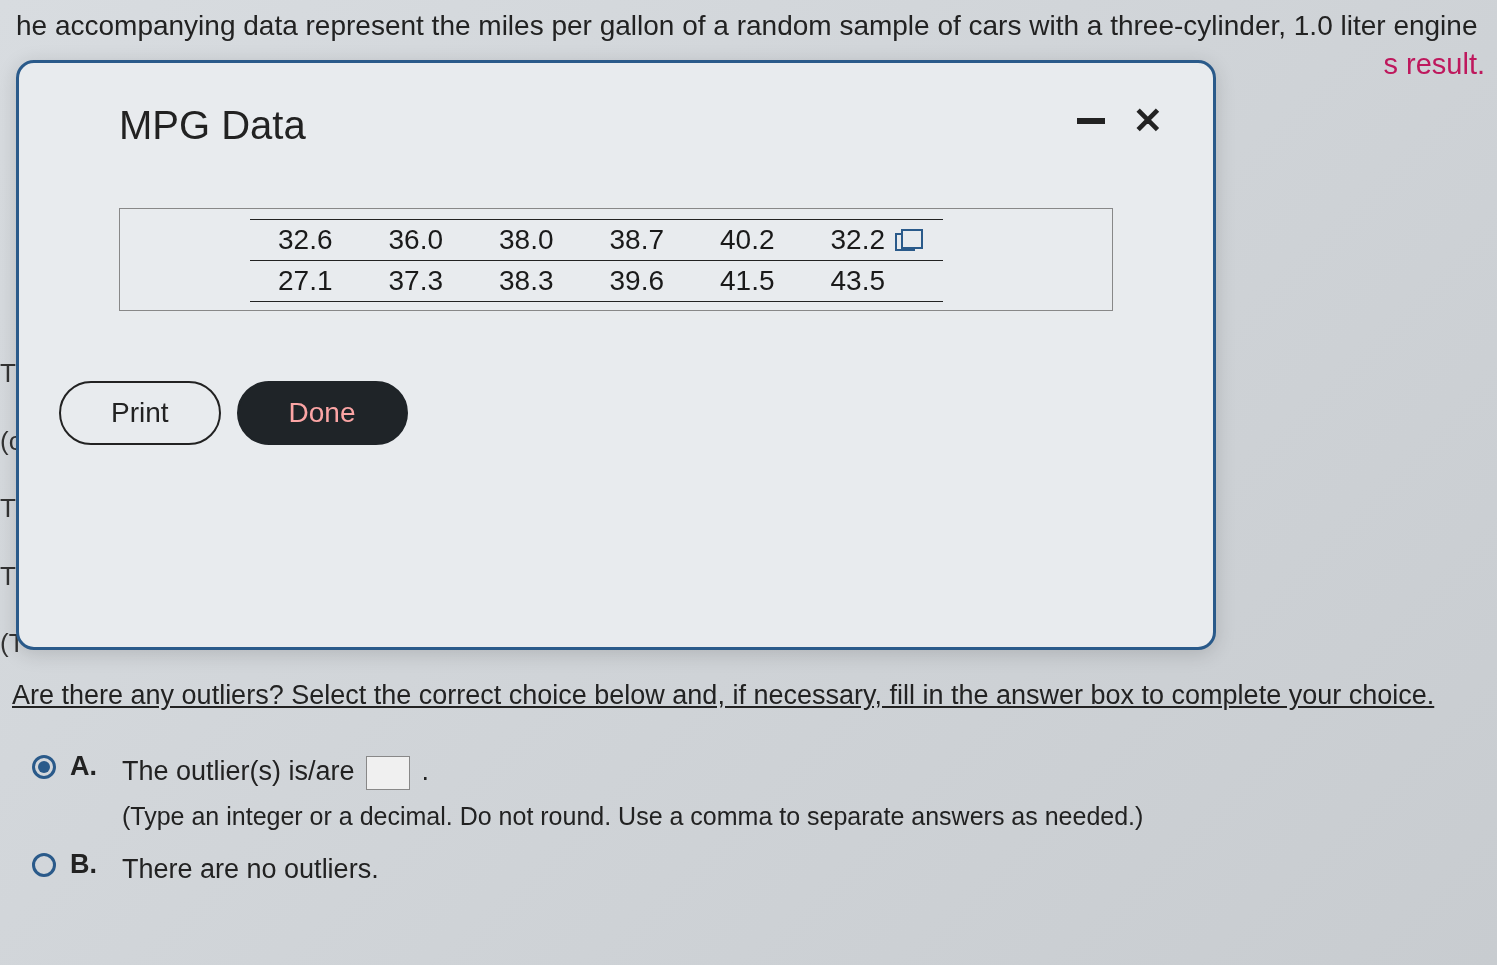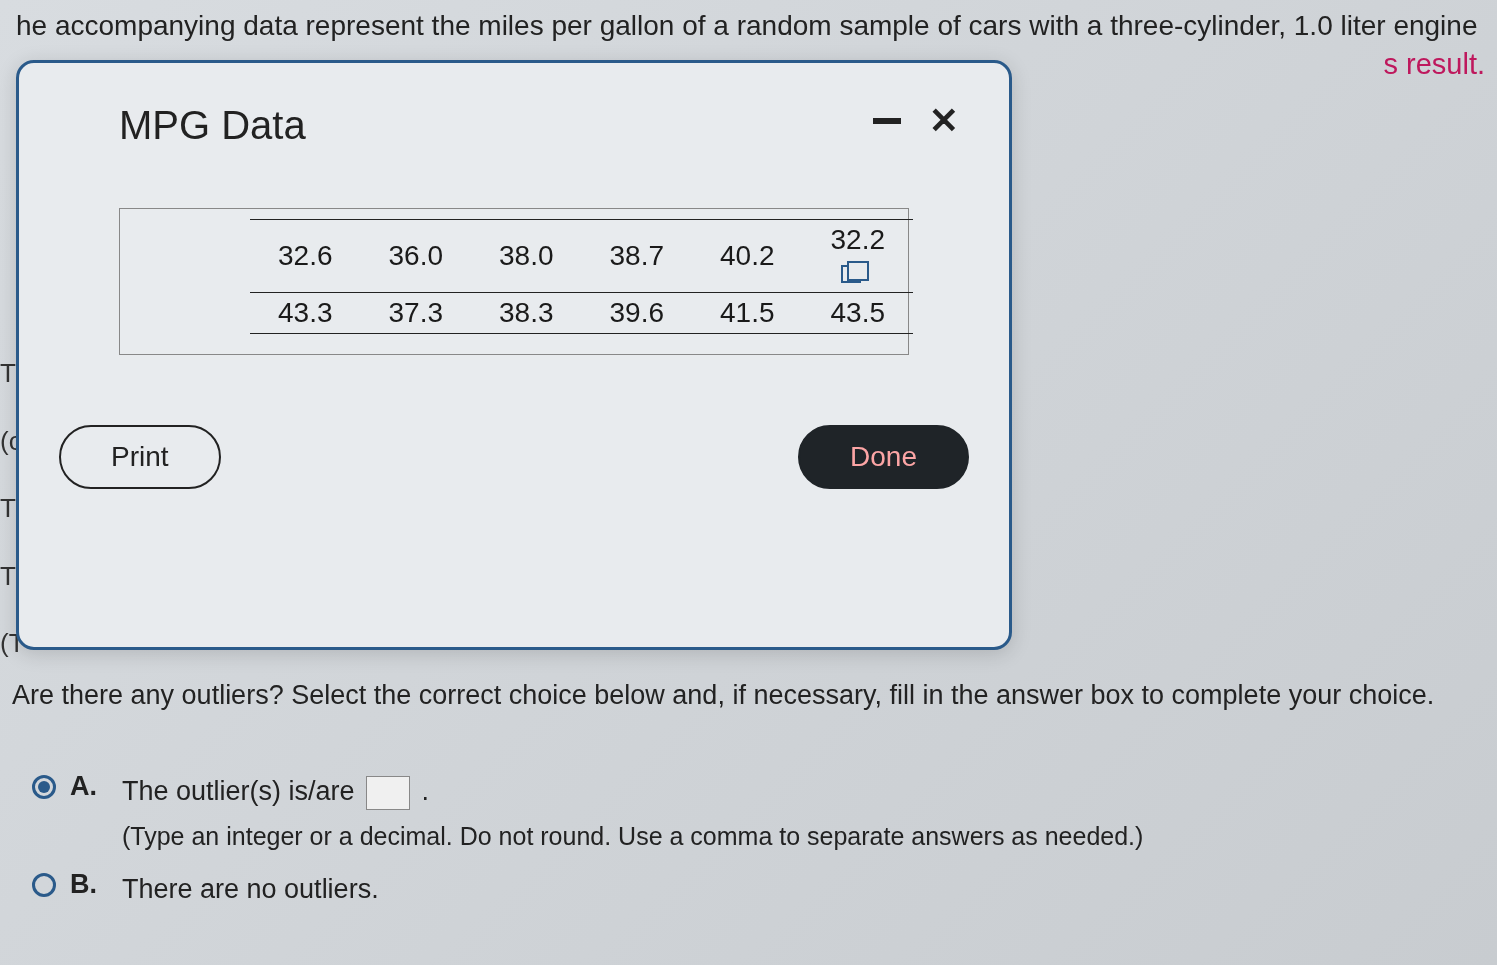--- a/index.html
+++ b/index.html
@@ -34,21 +34,21 @@
     left: 0;
     top: 340px;
     font-size: 26px;
     color: #333;
     line-height: 2.6;
   }
   .modal {
     position: absolute;
     top: 60px;
     left: 16px;
-    width: 996px;
+    width: 1200px;
     height: 590px;
     background: #e8ebee;
     border: 3px solid #2a5a8a;
     border-radius: 18px;
     box-shadow: 0 4px 20px rgba(0,0,0,0.15);
     padding: 30px 40px;
   }
   .modal-header {
     display: flex;
     justify-content: space-between;
@@ -74,21 +74,21 @@
   .close-icon {
     font-size: 36px;
     font-weight: bold;
     color: #222;
     cursor: pointer;
     line-height: 1;
   }
   .data-table-wrap {
     margin: 60px 60px 0 60px;
     border: 1px solid #888;
-    padding: 10px 30px 20px 130px;
+    padding: 10px 30px 8px 130px;
     background: #e8ebee;
   }
   .data-table {
     border-collapse: collapse;
     font-size: 28px;
   }
   .data-table td {
     padding: 4px 28px;
     border-top: 1.5px solid #222;
     border-bottom: 1.5px solid #222;
@@ -109,22 +109,22 @@
     position: absolute;
     top: -6px;
     left: 4px;
     width: 18px;
     height: 16px;
     border: 2px solid #2a5a8a;
     background: #e8ebee;
   }
   .modal-buttons {
     display: flex;
-    justify-content: space-between;
-    gap: 22px;
+    justify-content: flex-start;
+    gap: 16px;
     margin-top: 70px;
   }
   .btn {
     font-size: 28px;
     padding: 14px 50px;
     border-radius: 999px;
     cursor: pointer;
   }
   .btn-print {
     background: #e8ebee;
@@ -137,21 +137,21 @@
     color: #fca5a5;
   }
   .question-area {
     position: absolute;
     top: 680px;
     left: 12px;
     right: 12px;
     font-size: 27px;
     color: #222;
   }
-  .question-text { margin-bottom: 60px; }
+  .question-text { margin-bottom: 40px; text-decoration: underline; }
   .choice {
     display: flex;
     align-items: flex-start;
     gap: 14px;
     margin-left: 20px;
     margin-bottom: 14px;
   }
   .radio {
     width: 24px;
     height: 24px;
@@ -214,21 +214,21 @@
       <tbody>
           <tr>
         <td>32.6</td>
         <td>36.0</td>
         <td>38.0</td>
         <td>38.7</td>
         <td>40.2</td>
         <td><span>32.2</span><span class="copy-icon"></span></td>
       </tr>
       <tr>
-        <td>43.3</td>
+        <td>27.1</td>
         <td>37.3</td>
         <td>38.3</td>
         <td>39.6</td>
         <td>41.5</td>
         <td>43.5</td>
       </tr>
     </tbody>
       </table>
   </div>
 

